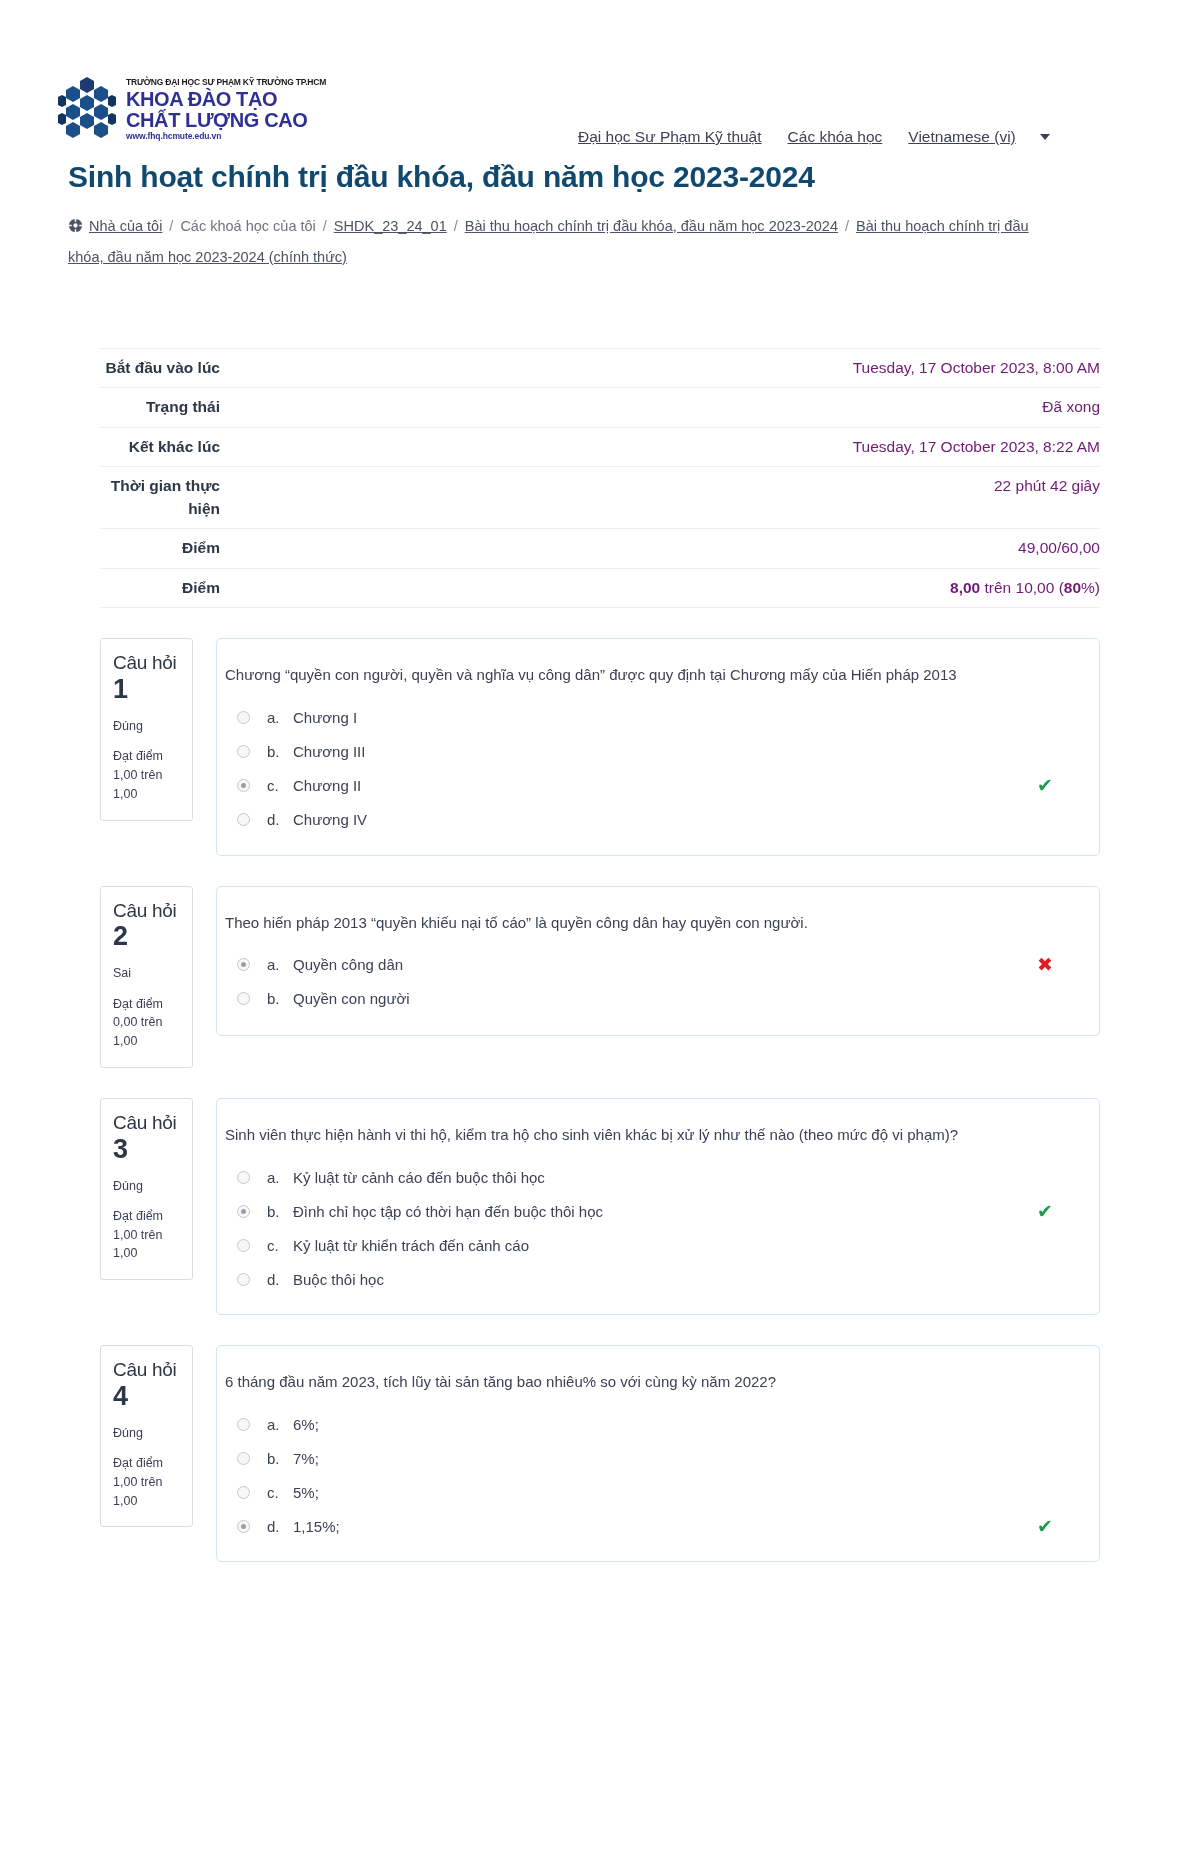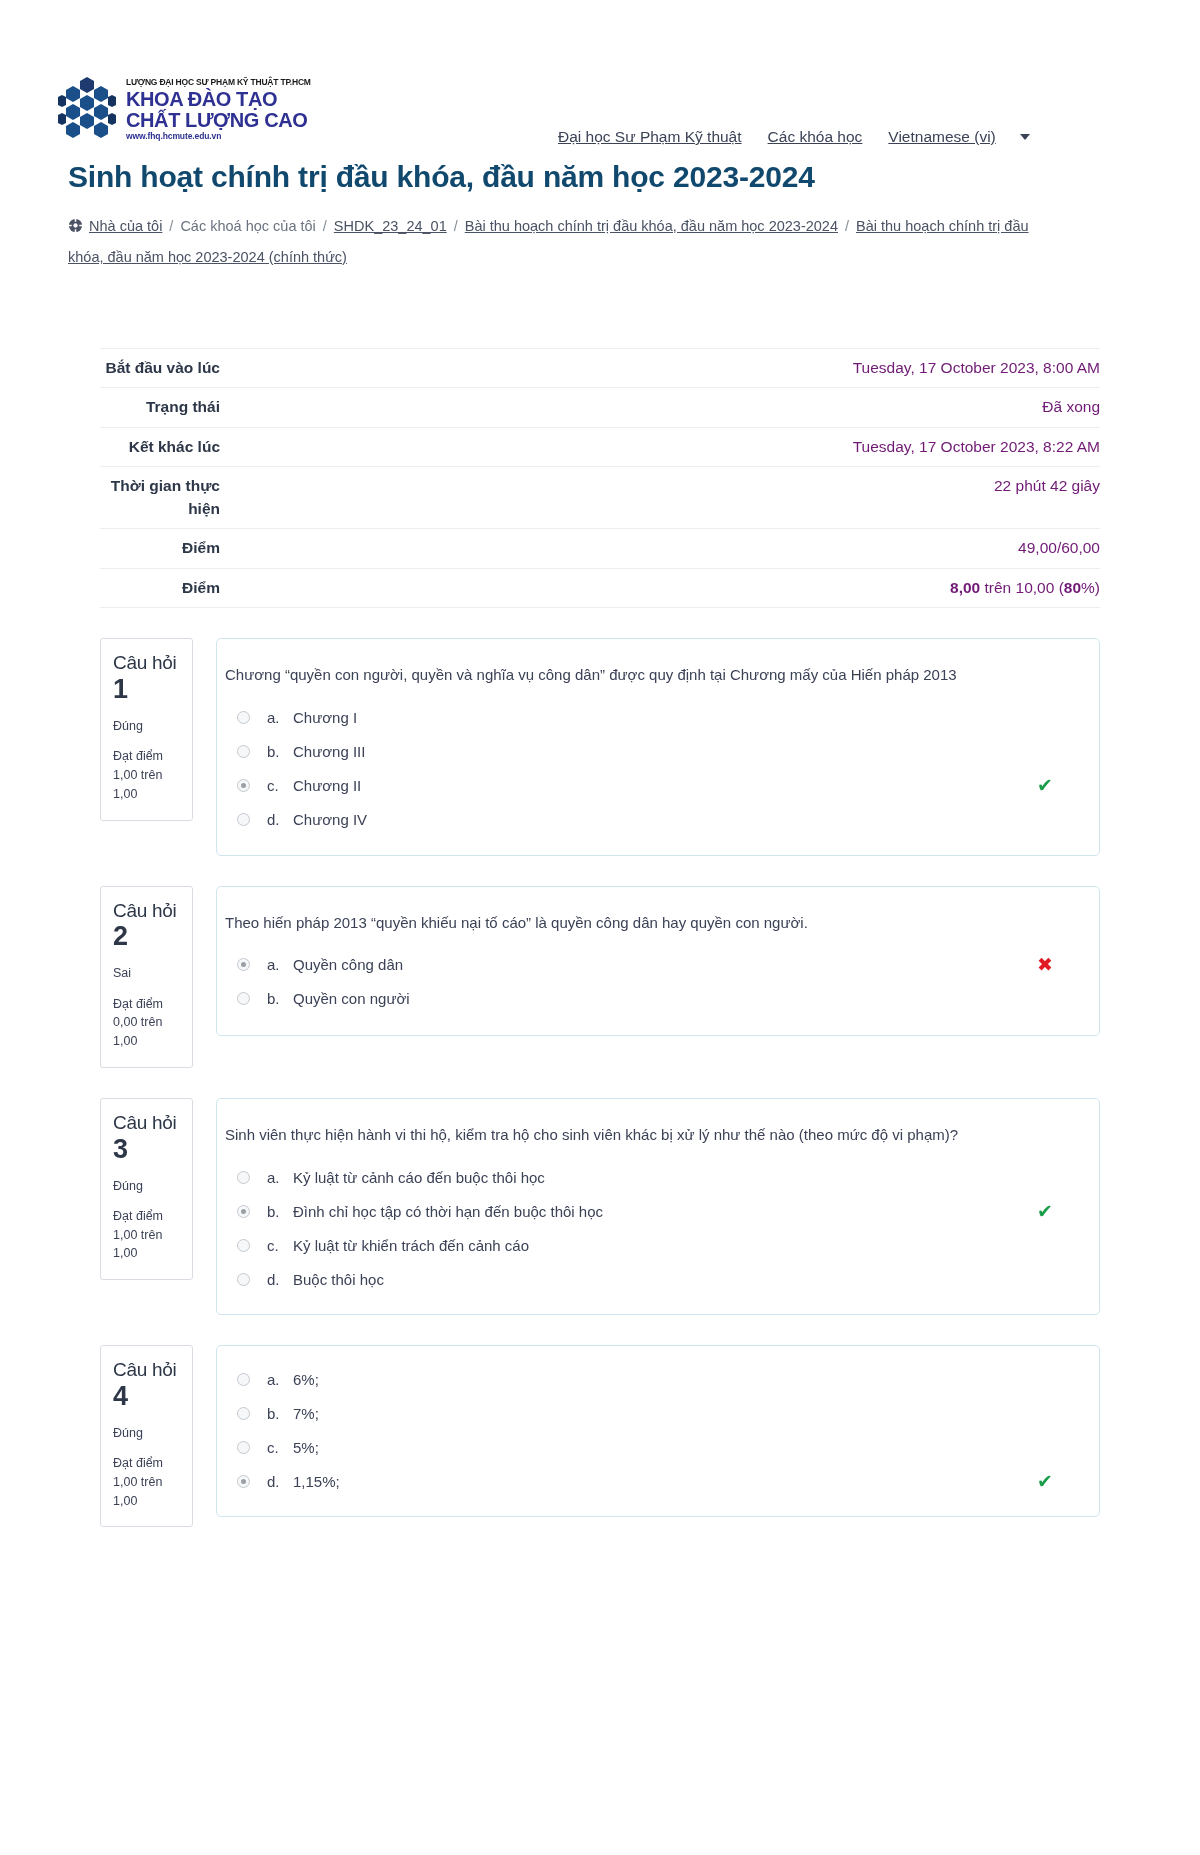--- a/index.html
+++ b/index.html
@@ -48,21 +48,21 @@
   .logo-line4 {
     font-size: 8.5px;
     font-weight: bold;
     color: #2e3192;
     letter-spacing: -0.1px;
     margin-top: 1px;
   }
 
   .topnav {
     position: absolute;
-    left: 558px;
+    left: 578px;
     top: 128px;
     display: flex;
     align-items: center;
     gap: 26px;
     font-size: 15.5px;
   }
   .topnav a {
     color: #3b4256;
     text-decoration: underline;
     white-space: nowrap;
@@ -253,21 +253,21 @@
           </g>
           <g fill="#14345f">
             <polygon points="6,20 10,22 10,30 6,32 2,30 2,22"></polygon>
             <polygon points="56,20 60,22 60,30 56,32 52,30 52,22"></polygon>
             <polygon points="6,38 10,40 10,48 6,50 2,48 2,40"></polygon>
             <polygon points="56,38 60,40 60,48 56,50 52,48 52,40"></polygon>
           </g>
         </svg>
       </span>
       <span class="logo-text">
-        <div class="logo-line1">LƯỢNG ĐẠI HỌC SƯ PHẠM KỸ THUẬT TP.HCM</div>
+        <div class="logo-line1">TRƯỜNG ĐẠI HỌC SƯ PHẠM KỸ TRƯỜNG TP.HCM</div>
         <div class="logo-line2">KHOA ĐÀO TẠO</div>
         <div class="logo-line3">CHẤT LƯỢNG CAO</div>
         <div class="logo-line4">www.fhq.hcmute.edu.vn</div>
       </span>
     </div>
 
     <div class="topnav">
       <a href="#">Đại học Sư Phạm Kỹ thuật</a>
       <a href="#">Các khóa học</a>
       <span class="lang-sel">
@@ -419,20 +419,21 @@
     </div>
 
     <div class="q-block">
       <div class="q-info">
         <div class="q-label">Câu hỏi</div>
         <div class="q-num">4</div>
         <div class="q-state">Đúng</div>
         <div class="q-mark">Đạt điểm 1,00 trên 1,00</div>
       </div>
       <div class="q-body">
+        <div class="q-text">6 tháng đầu năm 2023, tích lũy tài sản tăng bao nhiêu% so với cùng kỳ năm 2022?</div>
         <div class="answers">
           <div class="answer-row">
             <span class="radio"></span>
             <span class="ans-letter">a.</span>
             <span class="ans-text">6%;</span>
           </div>
           <div class="answer-row">
             <span class="radio"></span>
             <span class="ans-letter">b.</span>
             <span class="ans-text">7%;</span>

